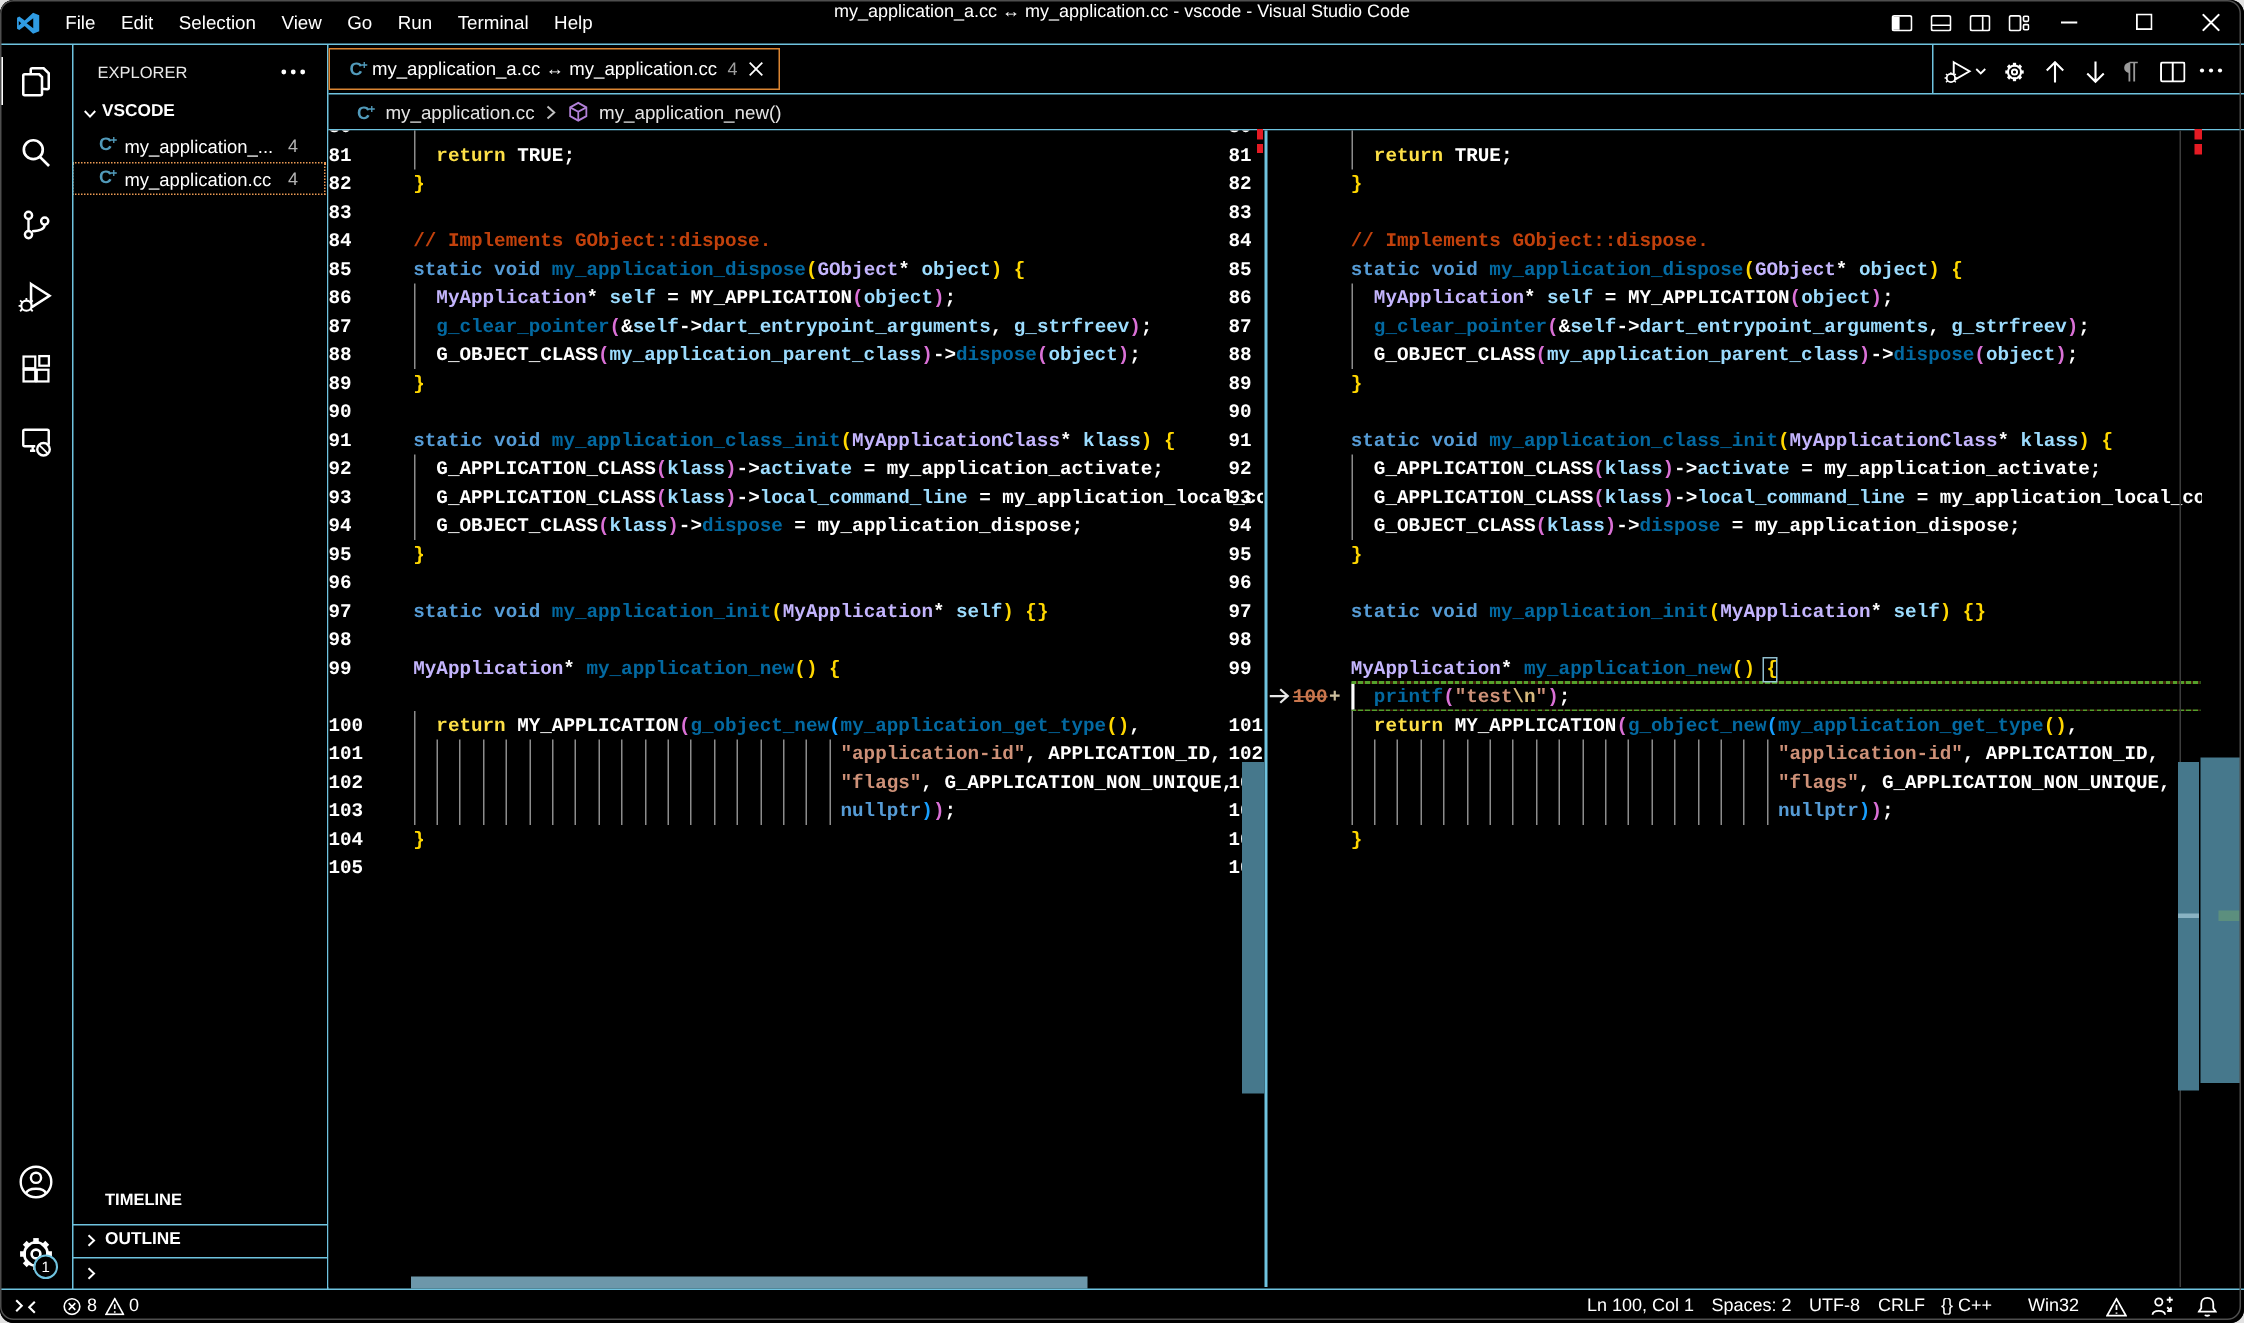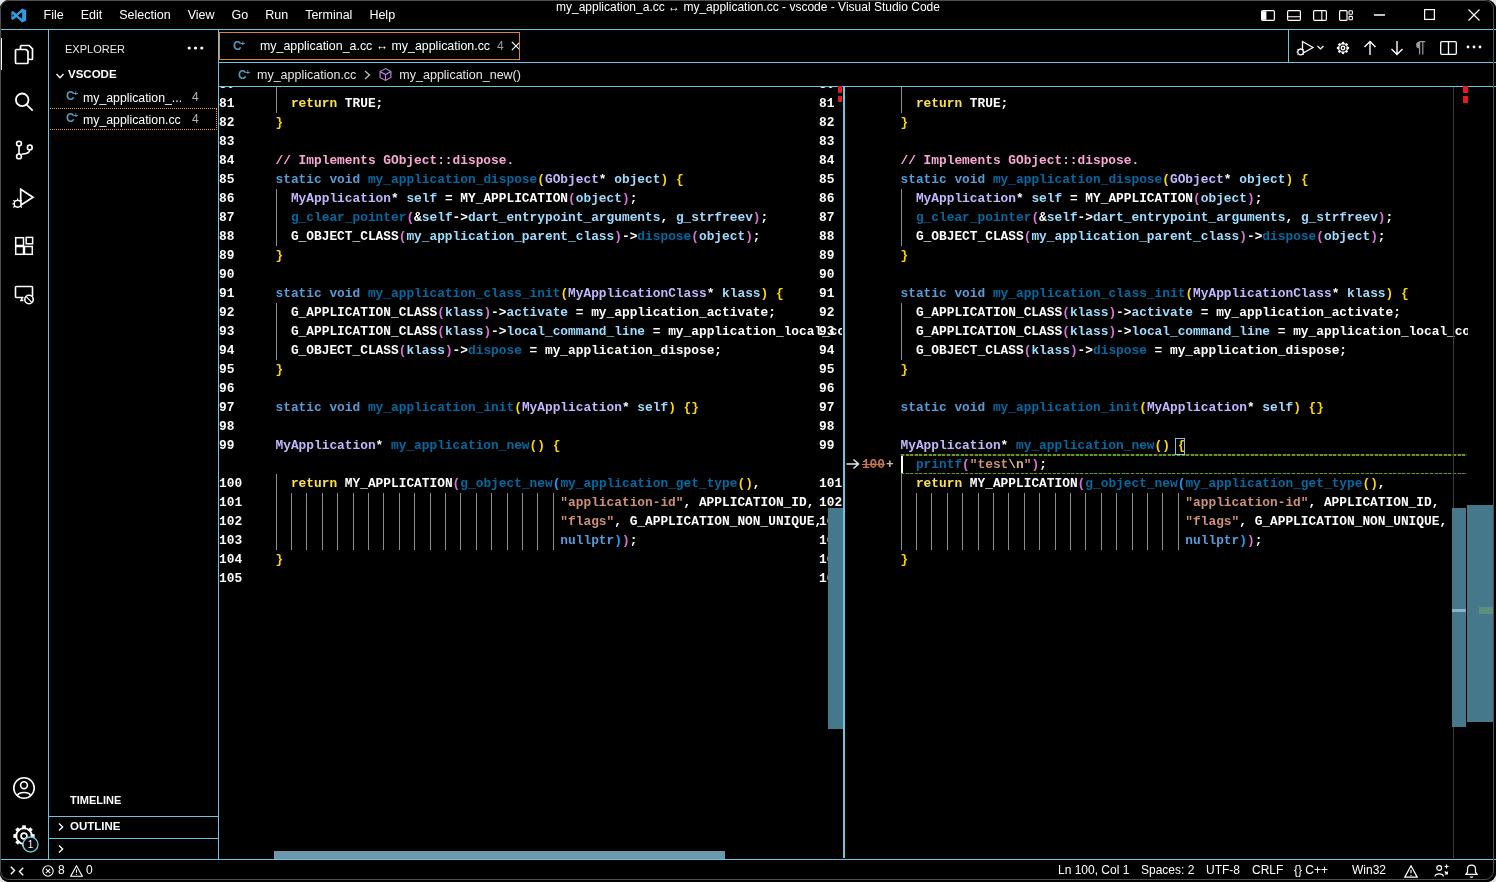--- a/index.html
+++ b/index.html
@@ -2,21 +2,21 @@
 <html><head><meta charset="utf-8"><style>
 *{margin:0;padding:0;box-sizing:border-box}
 html,body{width:1496px;height:882px;background:#e2e2e2;font-family:"Liberation Sans",sans-serif;overflow:hidden}
 #win{position:absolute;left:0;top:0;width:1496px;height:882px;background:#000;border-radius:9px;overflow:hidden}
 .abs{position:absolute}
 .bl{position:absolute;background:#6FC3DF}
 .white{color:#fff}
 svg{display:block}
 
 .k{color:#569CD6}.c{color:#fde047}.t{color:#c4b5fd}.f{color:#0369a1}.v{color:#9CDCFE}
-.cm{color:#f9a8d4}.s{color:#CE9178}.e{color:#D7BA7D}
+.cm{color:#c2410c}.s{color:#CE9178}.e{color:#D7BA7D}
 .b1{color:#FFD700}.b2{color:#DA70D6}.b3{color:#179FFF}
 pre{font-family:"Liberation Mono",monospace;font-size:12.84px;font-weight:700;line-height:19px;color:#fff}
 .gut{font-family:"Liberation Mono",monospace;font-size:12.84px;font-weight:700;line-height:19px;color:#fff;text-align:left}
 .guide{position:absolute;width:1px;background:rgba(255,255,255,0.55)}
 </style></head>
 <body>
 <div id="win">
 <div class="abs" style="left:0;top:0;width:1496px;height:30px;background:#000">
   <svg class="abs" style="left:10px;top:7px" width="17" height="17" viewBox="0 0 100 100">
     <path fill="#2F9BE3" d="M70.9 9.3 95 19v62L70.9 90.7 38 60.4 16.8 76.5 8 71.5v-43l8.8-5L38 39.6 70.9 9.3zM71.5 30.5 45.5 50 71.5 69.5V30.5zM14.8 41v18L24.5 50 14.8 41z"></path>
@@ -171,21 +171,21 @@
 <div class="bl" style="left:48px;top:30px;width:1px;height:830px"></div>
 <div class="bl" style="left:218px;top:30px;width:1px;height:830px"></div>
 <div class="bl" style="left:48px;top:816px;width:170px;height:1px"></div>
 <div class="bl" style="left:48px;top:838px;width:170px;height:1px"></div>
 
 <div class="abs" style="left:219px;top:31.5px;width:300.5px;height:28px;border:1px solid #db8532;background:#000;display:flex;align-items:center;white-space:nowrap;overflow:hidden">
   <svg style="margin-left:13px;flex:none" width="13" height="14" viewBox="0 0 13 14">
         <text x="0" y="11" font-family="Liberation Sans" font-size="12" font-weight="700" fill="#519aba">C</text>
         <text x="7.5" y="7" font-family="Liberation Sans" font-size="8" font-weight="700" fill="#519aba">+</text>
       </svg>
-  <span style="color:#fff;font-size:12.4px;margin-left:14px">my_application_a.cc ↔ my_application.cc</span>
+  <span style="color:#fff;font-size:12.4px;margin-left:2px">my_application_a.cc ↔ my_application.cc</span>
   <span style="color:#9d9d9d;font-size:12px;margin-left:7px">4</span>
   <svg style="margin-left:7px;flex:none" width="10" height="10" viewBox="0 0 10 10">
         <path stroke="#fff" stroke-width="1.2" d="M0.8 0.8 9.2 9.2M9.2 0.8 0.8 9.2"></path>
       </svg>
 </div>
 <div class="bl" style="left:219px;top:62px;width:1277px;height:1px"></div>
 <div class="bl" style="left:1288px;top:30px;width:1px;height:32px"></div>
 
 <svg class="abs" style="left:1296px;top:40px" width="30" height="16" viewBox="0 0 30 16" fill="none" stroke="#fff">
   <path stroke-width="1.3" d="M6.5 1.5 17 7.5 6.5 13.5z"></path>

